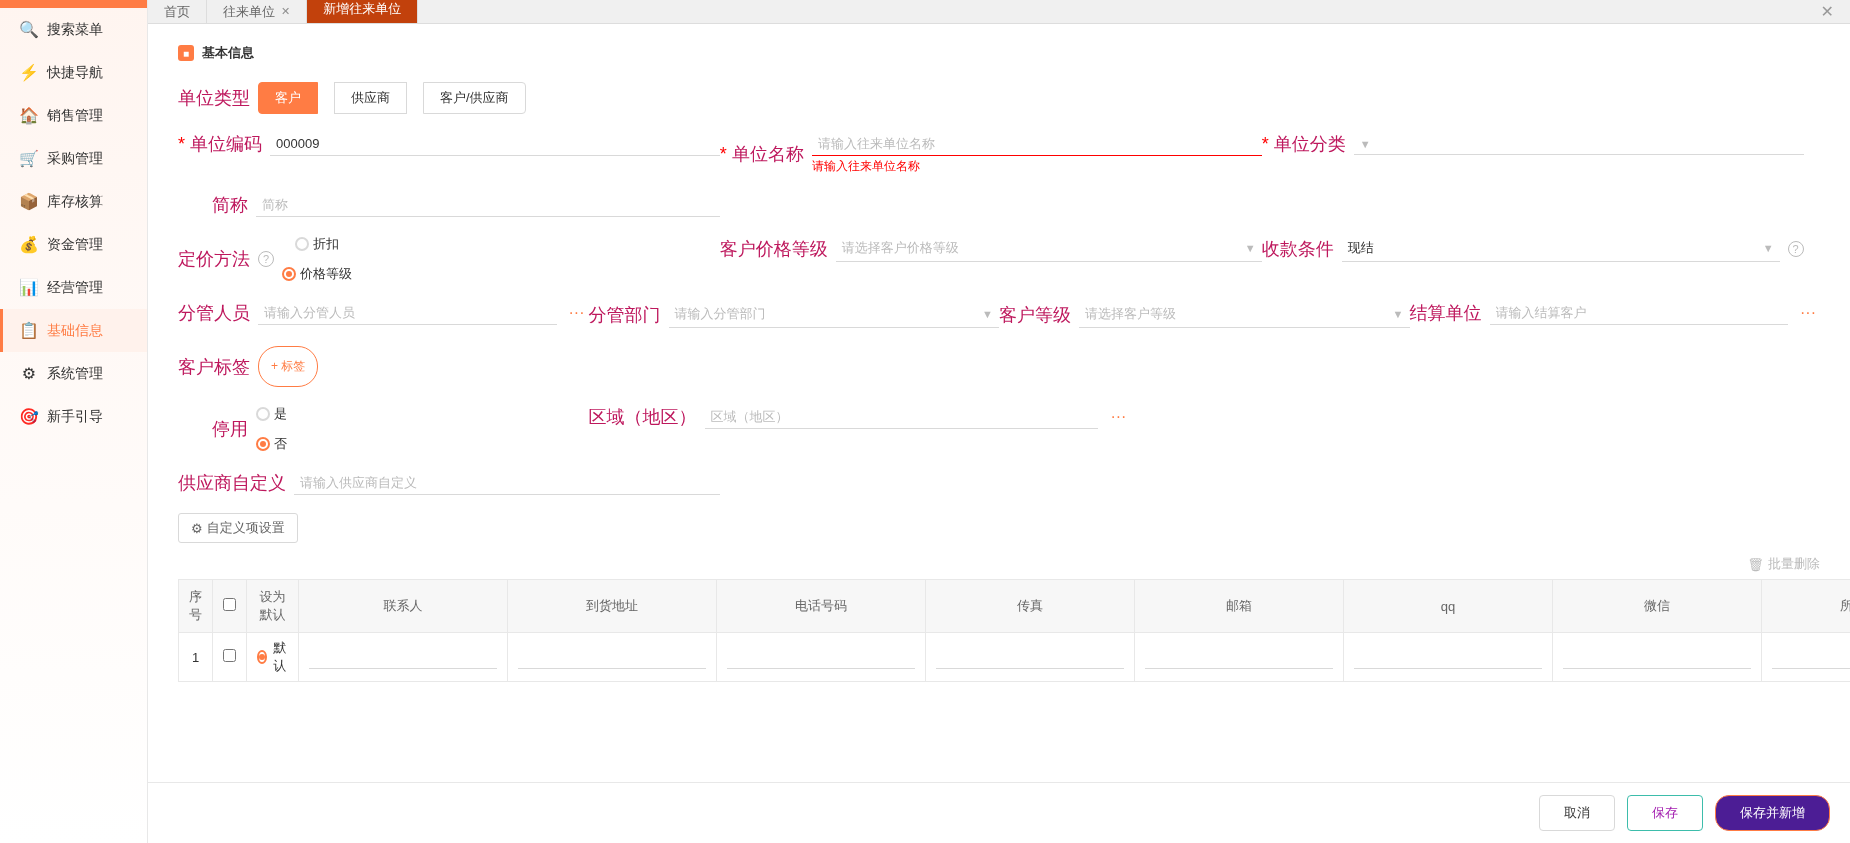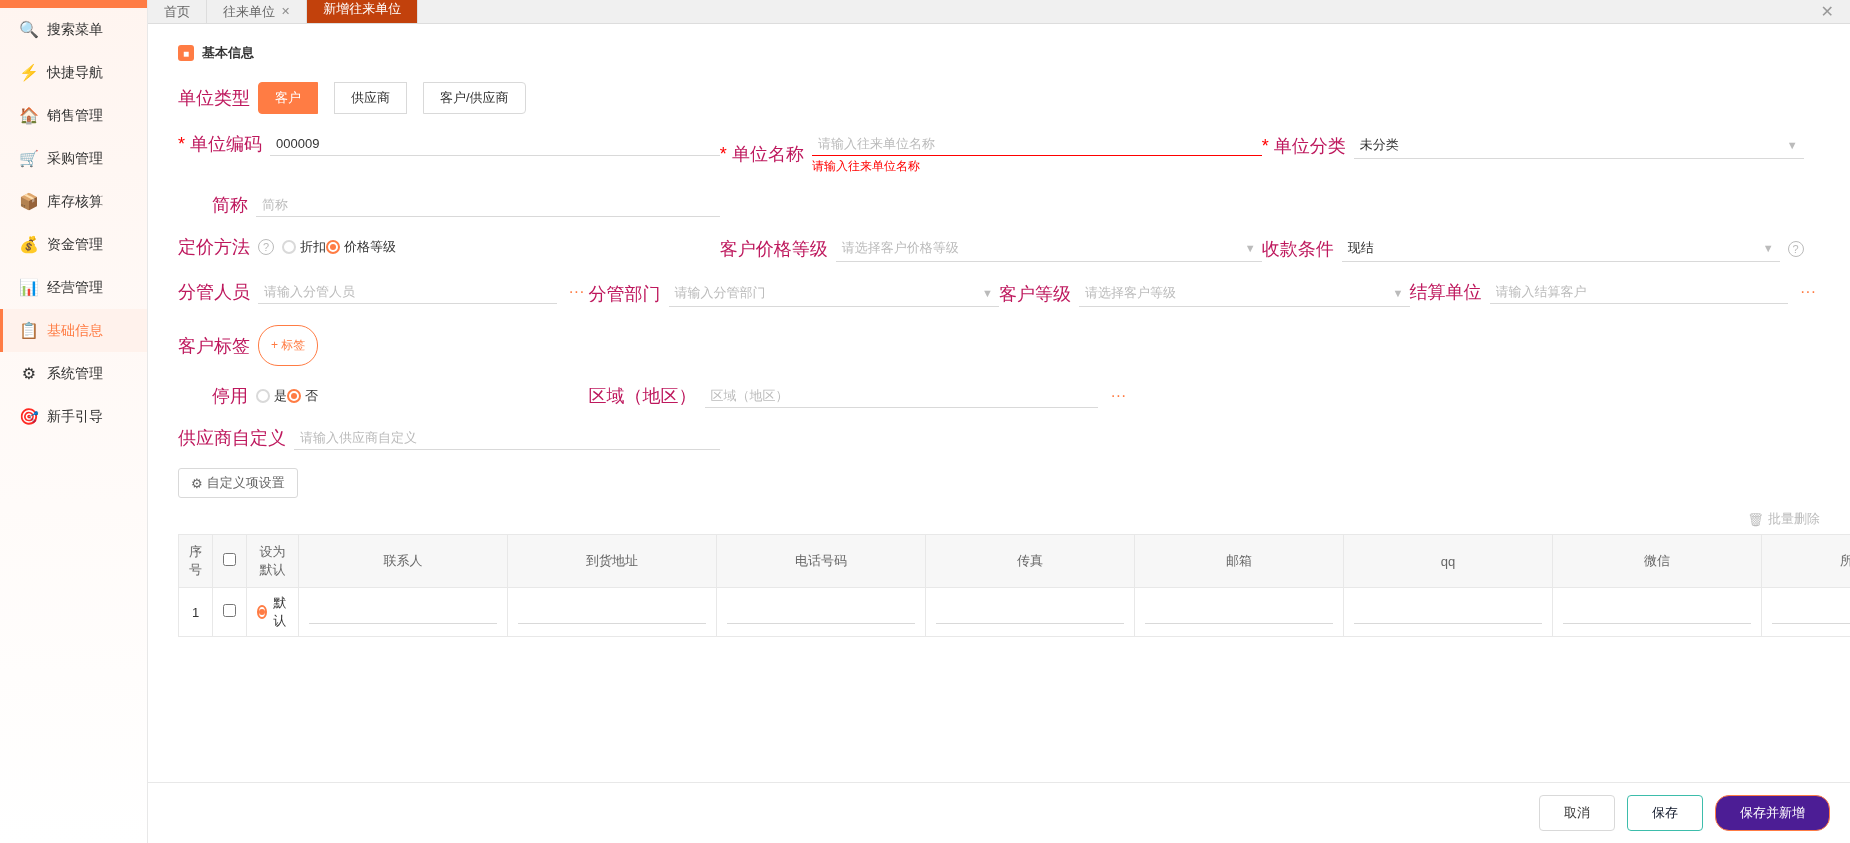--- a/index.html
+++ b/index.html
@@ -185,21 +185,22 @@
     .type-btn.active {
       background: #ff7c44;
       color: #fff;
       border-color: #ff7c44;
     }
 
     
     .radio-group {
       display: flex;
       align-items: center;
-      gap: 0;
+      gap: 12px;
+      flex-direction: column;
     }
     .radio-item {
       display: flex;
       align-items: center;
       gap: 4px;
       cursor: pointer;
       font-size: 13px;
       color: #333;
     }
     .radio-circle {
@@ -276,21 +277,21 @@
       border: 1px solid transparent;
     }
     .btn-default {
       background: #fff;
       border-color: #d9d9d9;
       color: #333;
     }
     .btn-primary {
       background: #fff;
       border-color: #3dbdab;
-      color: #0f172a;
+      color: #a21caf;
       text-align: right;
     }
     .btn-orange {
       background: #4c1d95;
       color: #fff;
       border-color: #ff7c44;
       border-radius: 14px;
     }
 
     
@@ -440,21 +441,20 @@
       <div class="form-group" style="flex:0 0 33%;">
         <span class="form-label required">单位名称</span>
         <div class="field-with-error" style="flex:1;">
           <input class="form-input error" type="text" placeholder="请输入往来单位名称" style="">
           <span class="error-msg">请输入往来单位名称</span>
         </div>
       </div>
       <div class="form-group" style="flex:0 0 33%;">
         <span class="form-label required">单位分类</span>
         <div class="form-select">
-          <span class="form-select-text">未分类</span>
           <span class="chevron">▼</span>
         </div>
       </div>
     </div>
 
     <div class="form-row">
       <div class="form-group" style="flex:0 0 33%;">
         <span class="form-label">简称</span>
         <input class="form-input" type="text" placeholder="简称" style="">
       </div>

